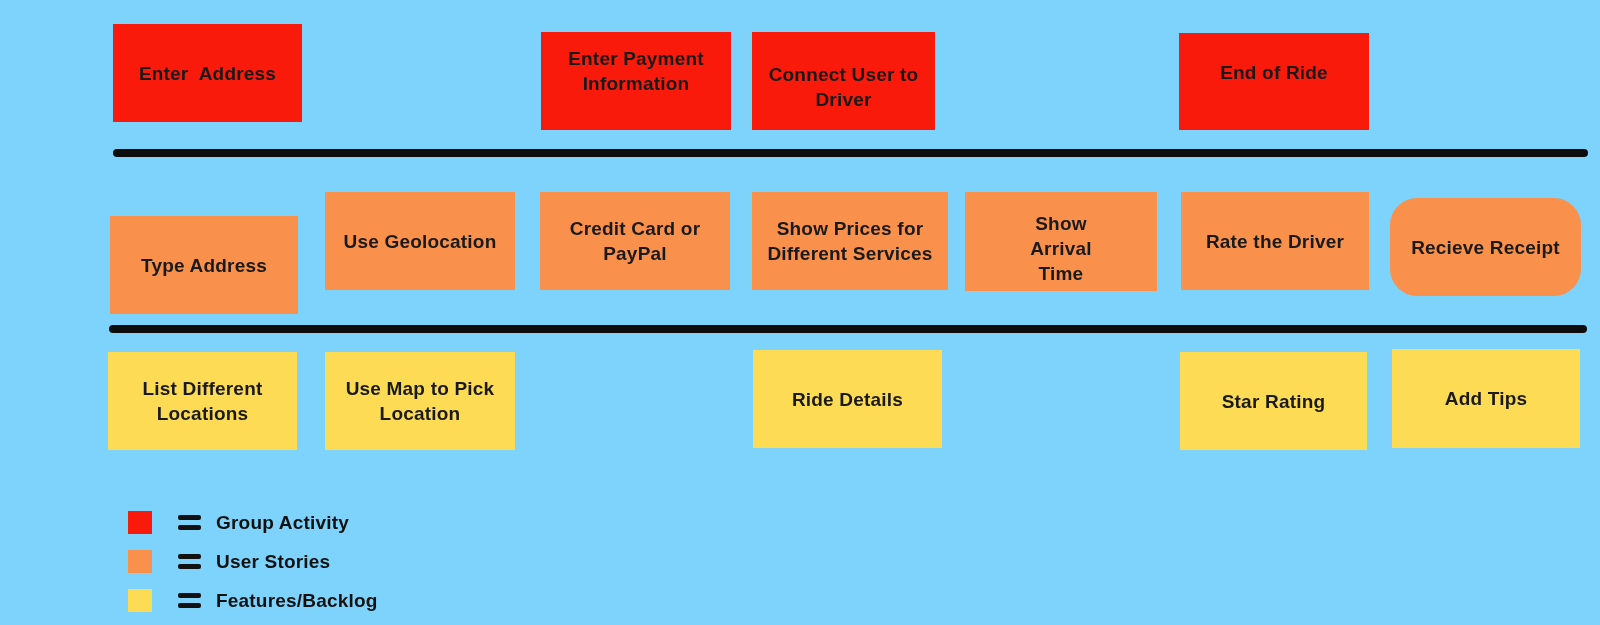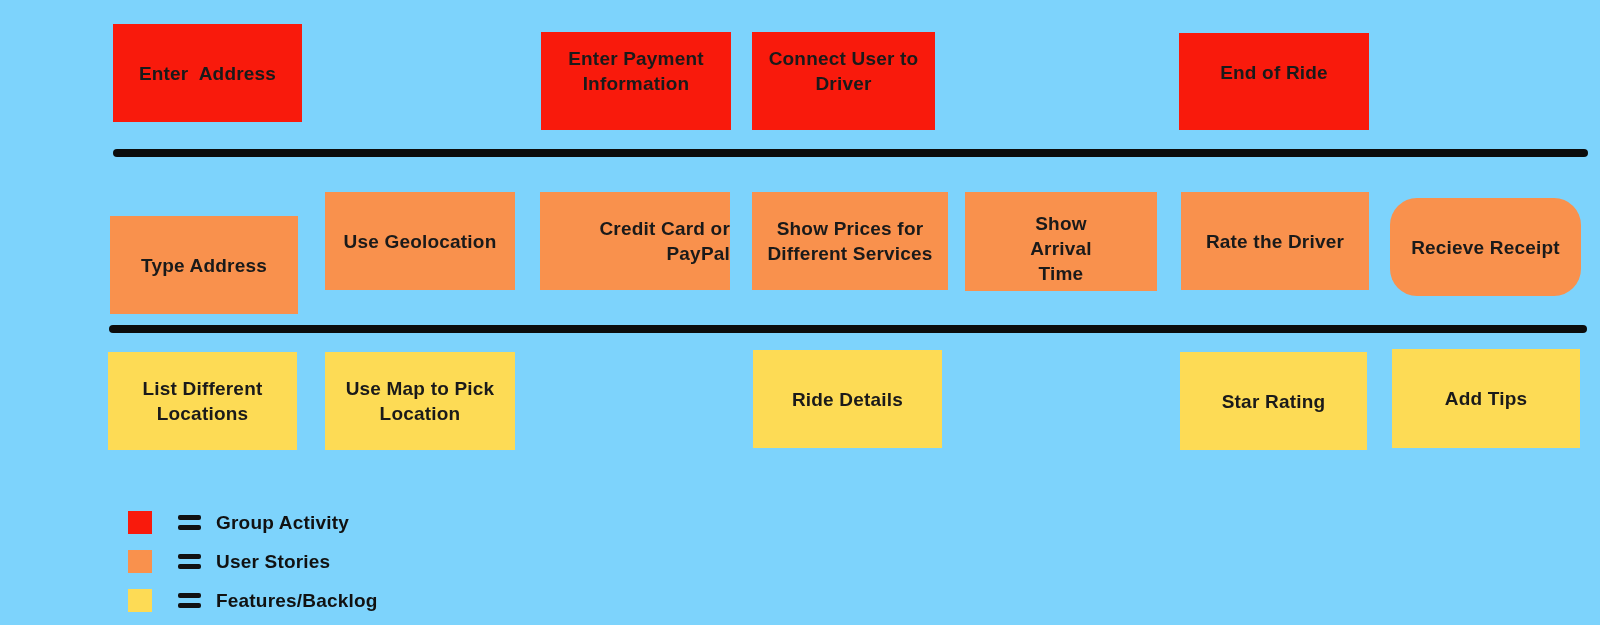--- a/index.html
+++ b/index.html
@@ -25,27 +25,27 @@
     color: #1A1A1A;
   }
   .card .lbl { white-space: pre-wrap; }
   .red    { background: #F91A0C; }
   .orange { background: #F9914D; }
   .yellow { background: #FDDB55; }
 
   
   .a1 { left: 113px;  top: 24px; width: 189px; height: 98px; }
   .a2 { left: 541px;  top: 32px; width: 190px; height: 98px; align-items: flex-start; padding-top: 14px; }
-  .a3 { left: 752px;  top: 32px; width: 183px; height: 98px; align-items: flex-start; padding-top: 14px; }
+  .a3 { left: 752px;  top: 32px; width: 183px; height: 98px; align-items: flex-start; padding-top: 30px; }
   .a4 { left: 1179px; top: 33px; width: 190px; height: 97px; align-items: flex-start; padding-top: 27px; }
 
   
   .s1 { left: 110px;  top: 192px; width: 188px; height: 98px; margin-top: 24px; }
   .s2 { left: 325px;  top: 192px; width: 190px; height: 98px; }
-  .s3 { left: 540px;  top: 192px; width: 190px; height: 98px; text-align: right; }
+  .s3 { left: 540px;  top: 192px; width: 190px; height: 98px; }
   .s4 { left: 752px;  top: 192px; width: 196px; height: 98px; }
   .s5 { left: 965px;  top: 192px; width: 192px; height: 99px; align-items: flex-start; padding-top: 19px; }
   .s6 { left: 1181px; top: 192px; width: 188px; height: 98px; }
   .s7 { left: 1390px; top: 198px; width: 191px; height: 98px; border-radius: 27px; }
 
   
   .f1 { left: 108px;  top: 352px; width: 189px; height: 98px; }
   .f2 { left: 325px;  top: 352px; width: 190px; height: 98px; }
   .f3 { left: 753px;  top: 350px; width: 189px; height: 98px; }
   .f4 { left: 1180px; top: 352px; width: 187px; height: 98px; }

